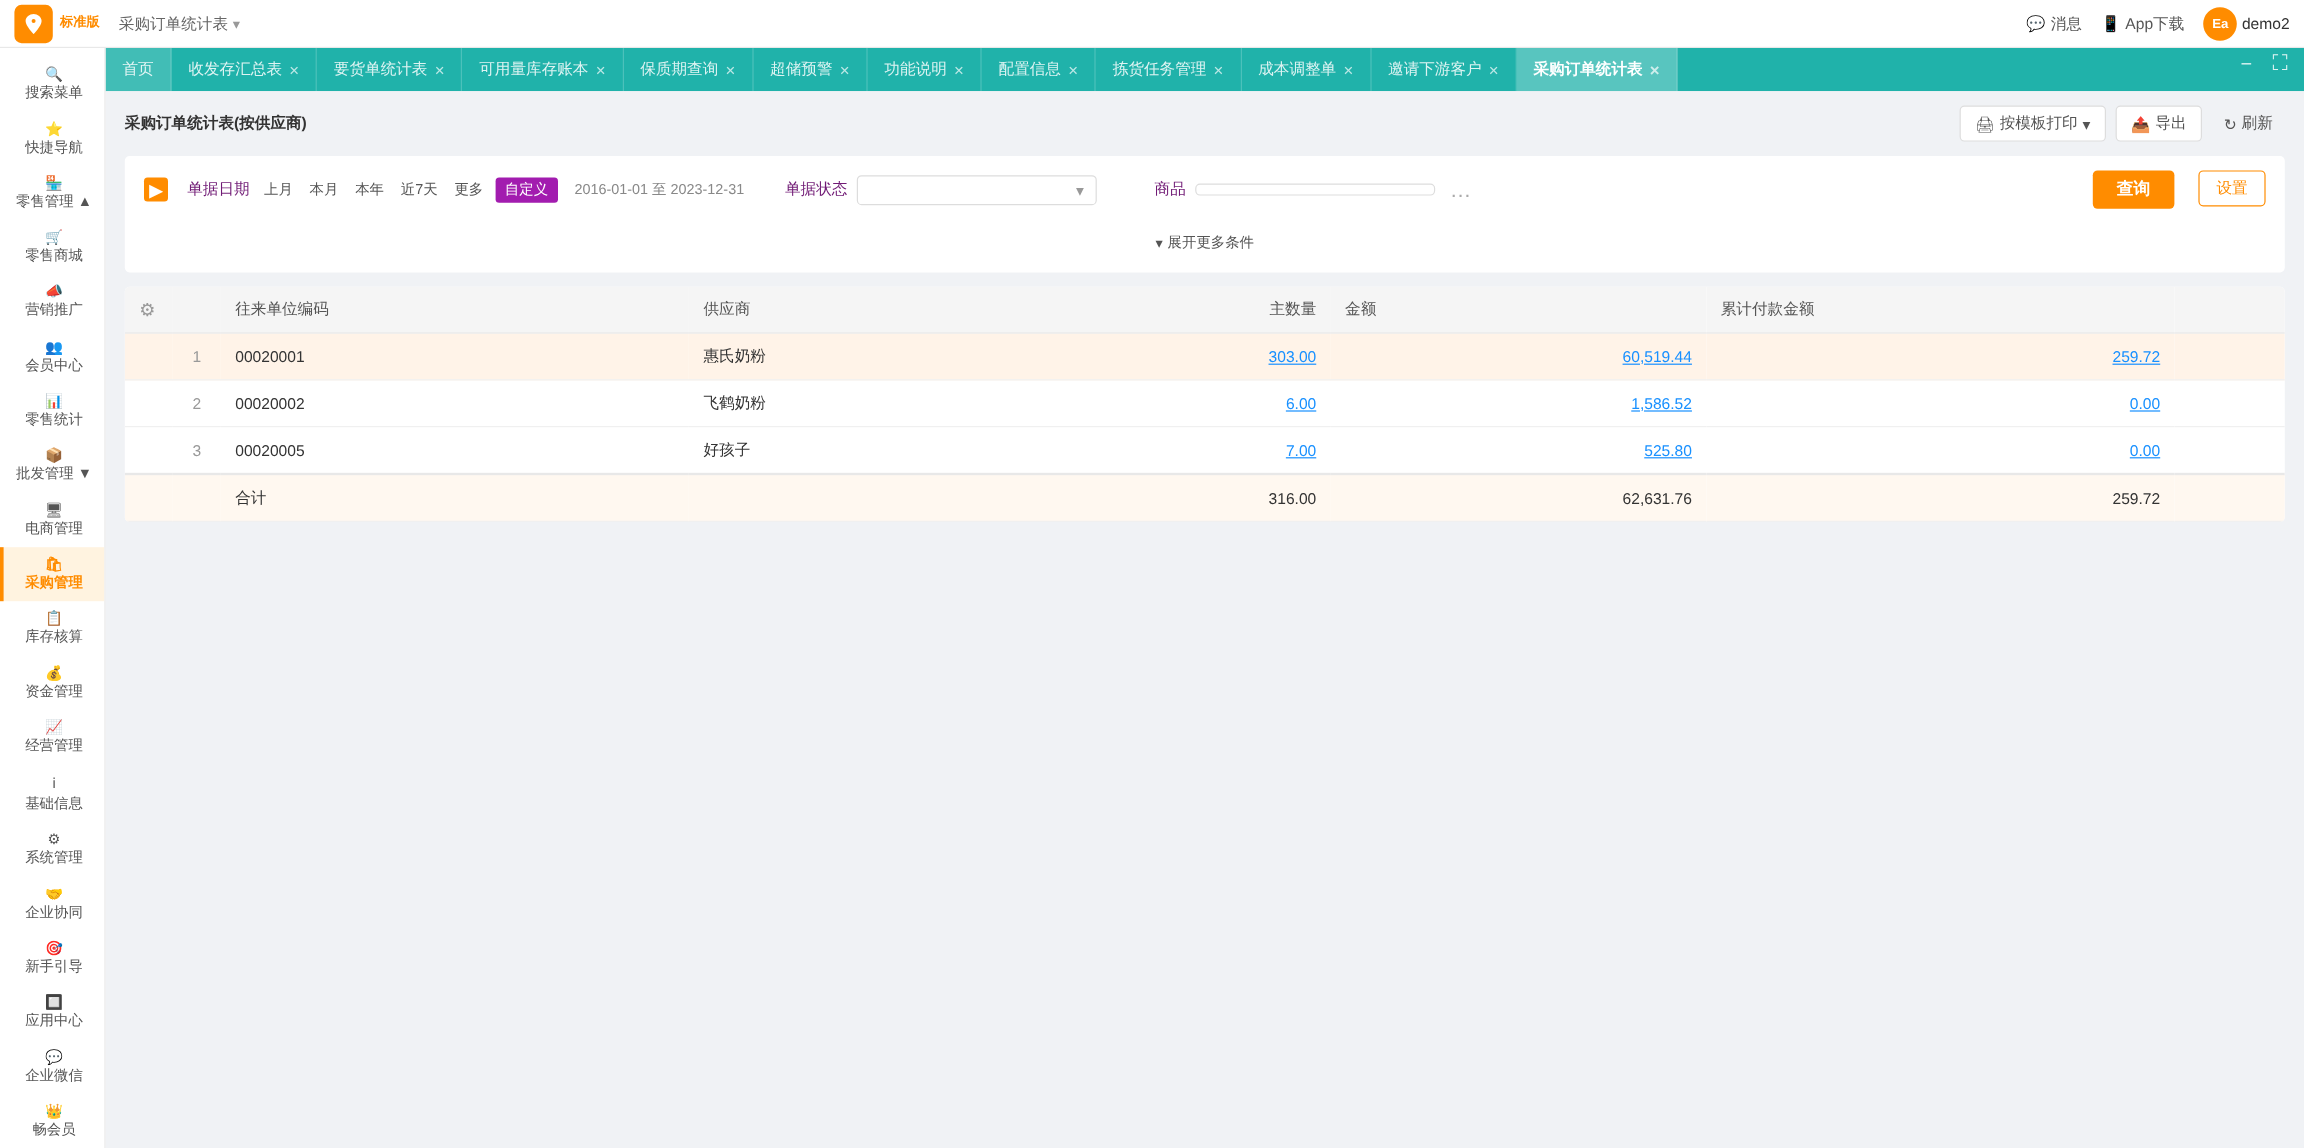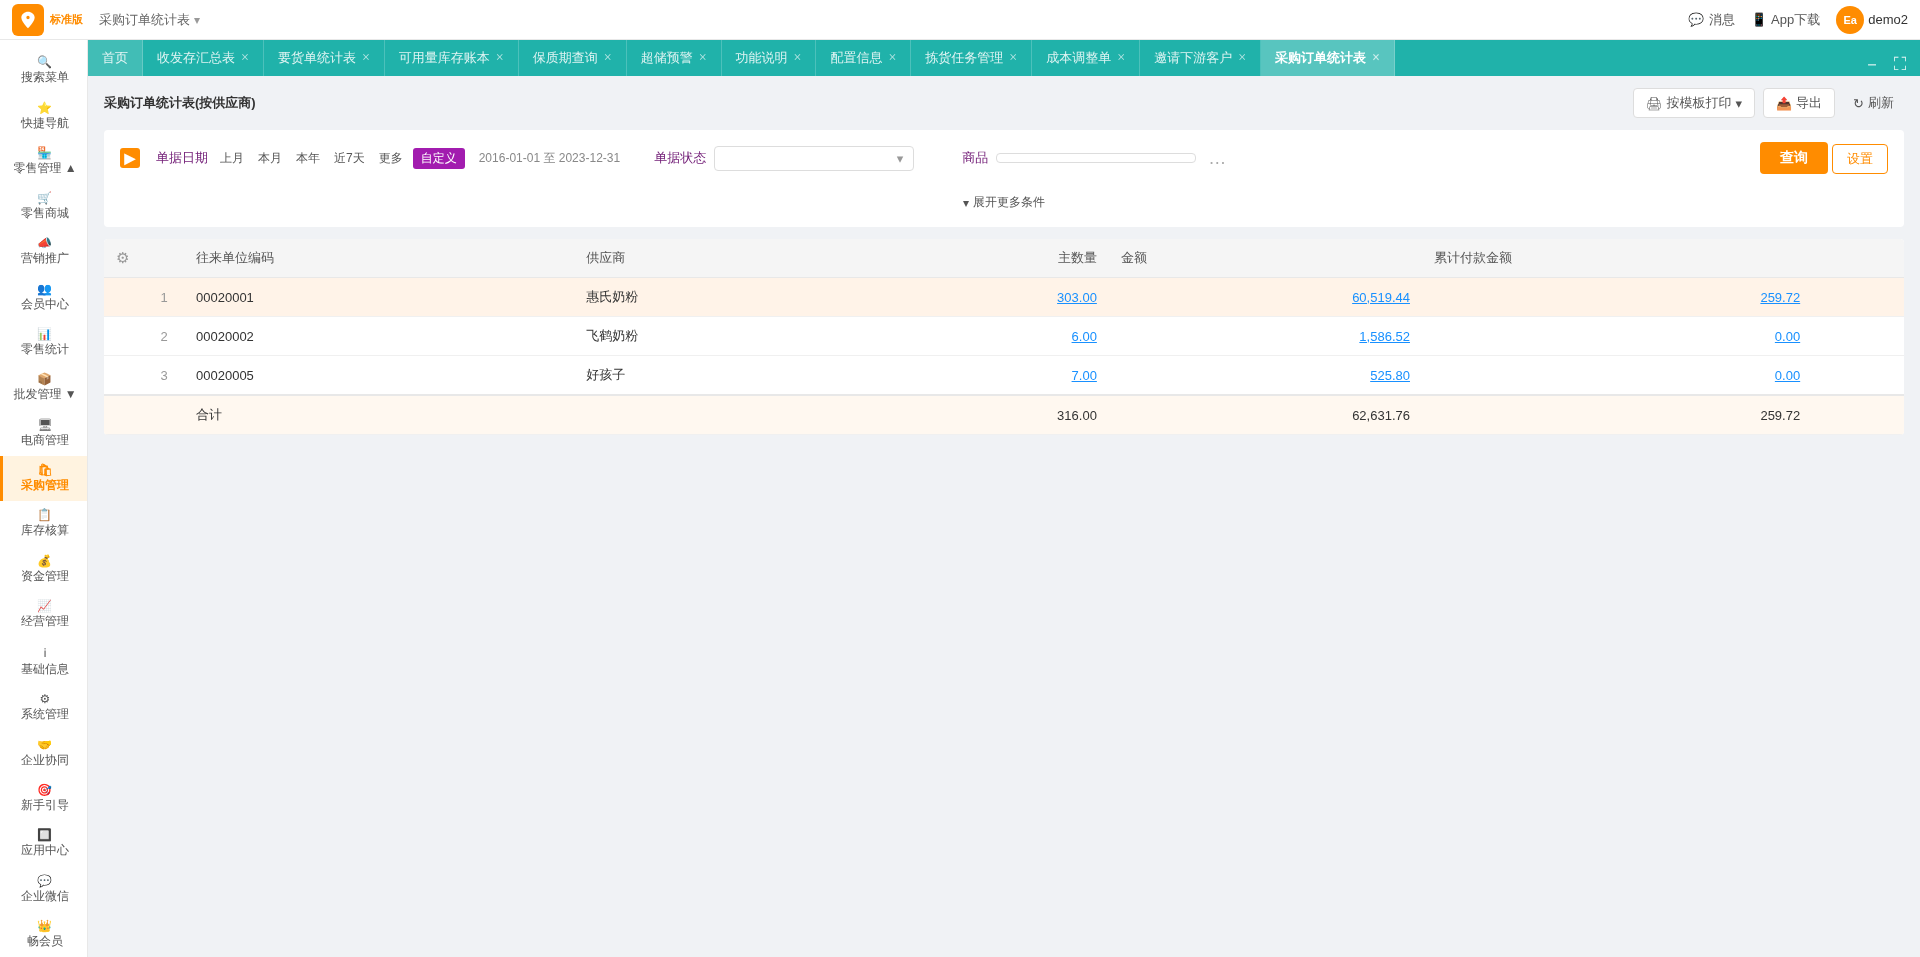--- a/index.html
+++ b/index.html
@@ -23,21 +23,21 @@
     
     .layout { display: flex; height: calc(957px - 40px); }
     .sidebar { width: 88px; background: #fff; border-right: 1px solid #e8e8e8; display: flex; flex-direction: column; padding-top: 8px; overflow-y: auto; flex-shrink: 0; }
     .sidebar-item { display: flex; flex-direction: column; align-items: center; justify-content: center; padding: 10px 4px; cursor: pointer; font-size: 12px; color: #555; text-align: center; border-left: 3px solid transparent; min-height: 44px; }
     .sidebar-item.active { color: #ff8c00; background: #fff3e0; border-left-color: #ff8c00; font-weight: bold; }
 
     
     .main { flex: 1; display: flex; flex-direction: column; overflow: hidden; }
 
     
-    .tab-bar { background: #20b2aa; display: flex; align-items: flex-end; height: 36px; overflow-x: auto; flex-shrink: 0; font-family: Liberation Serif, serif; }
+    .tab-bar { background: #20b2aa; display: flex; align-items: flex-start; height: 36px; overflow-x: auto; flex-shrink: 0; }
     .tab-bar::-webkit-scrollbar { height: 3px; }
     .tab-item { display: flex; align-items: center; gap: 6px; padding: 0 14px; height: 36px; font-size: 13px; color: rgba(255,255,255,0.85); cursor: pointer; white-space: nowrap; border-right: 1px solid rgba(255,255,255,0.2); flex-shrink: 0; }
     .tab-item.active { background: rgba(255,255,255,0.25); color: #fff; font-weight: bold; }
     .tab-item.home { background: rgba(255,255,255,0.15); }
     .tab-close { color: rgba(255,255,255,0.7); font-size: 14px; line-height: 1; cursor: pointer; }
     .tab-bar-actions { margin-left: auto; display: flex; align-items: center; gap: 4px; padding: 0 8px; }
     .tab-action-btn { color: rgba(255,255,255,0.85); font-size: 18px; cursor: pointer; width: 24px; height: 24px; display: flex; align-items: center; justify-content: center; }
 
     
     .page-content { flex: 1; background: #f0f2f5; overflow-y: auto; padding: 12px 16px; }
@@ -313,21 +313,21 @@
           </div>
 
           <div class="filter-item" style="margin-left: 32px;">
             <span class="filter-label">商品</span>
             <div class="filter-input">
               <span style="color:#aaa;"></span>
             </div>
             <span style="color:#aaa;cursor:pointer;font-size:18px;margin-left:4px;">…</span>
           </div>
 
-          <div style="margin-left:auto;display:flex;gap:4px;align-items:flex-end;">
+          <div style="margin-left:auto;display:flex;gap:20px;align-items:flex-start;">
             <button class="btn-query">查询</button>
             <button class="btn-settings">设置</button>
           </div>
         </div>
 
         <div style="display:flex;justify-content:center;margin-top:8px;">
           <div class="filter-more-btn">
             <span>▾</span>
             <span>展开更多条件</span>
           </div>

